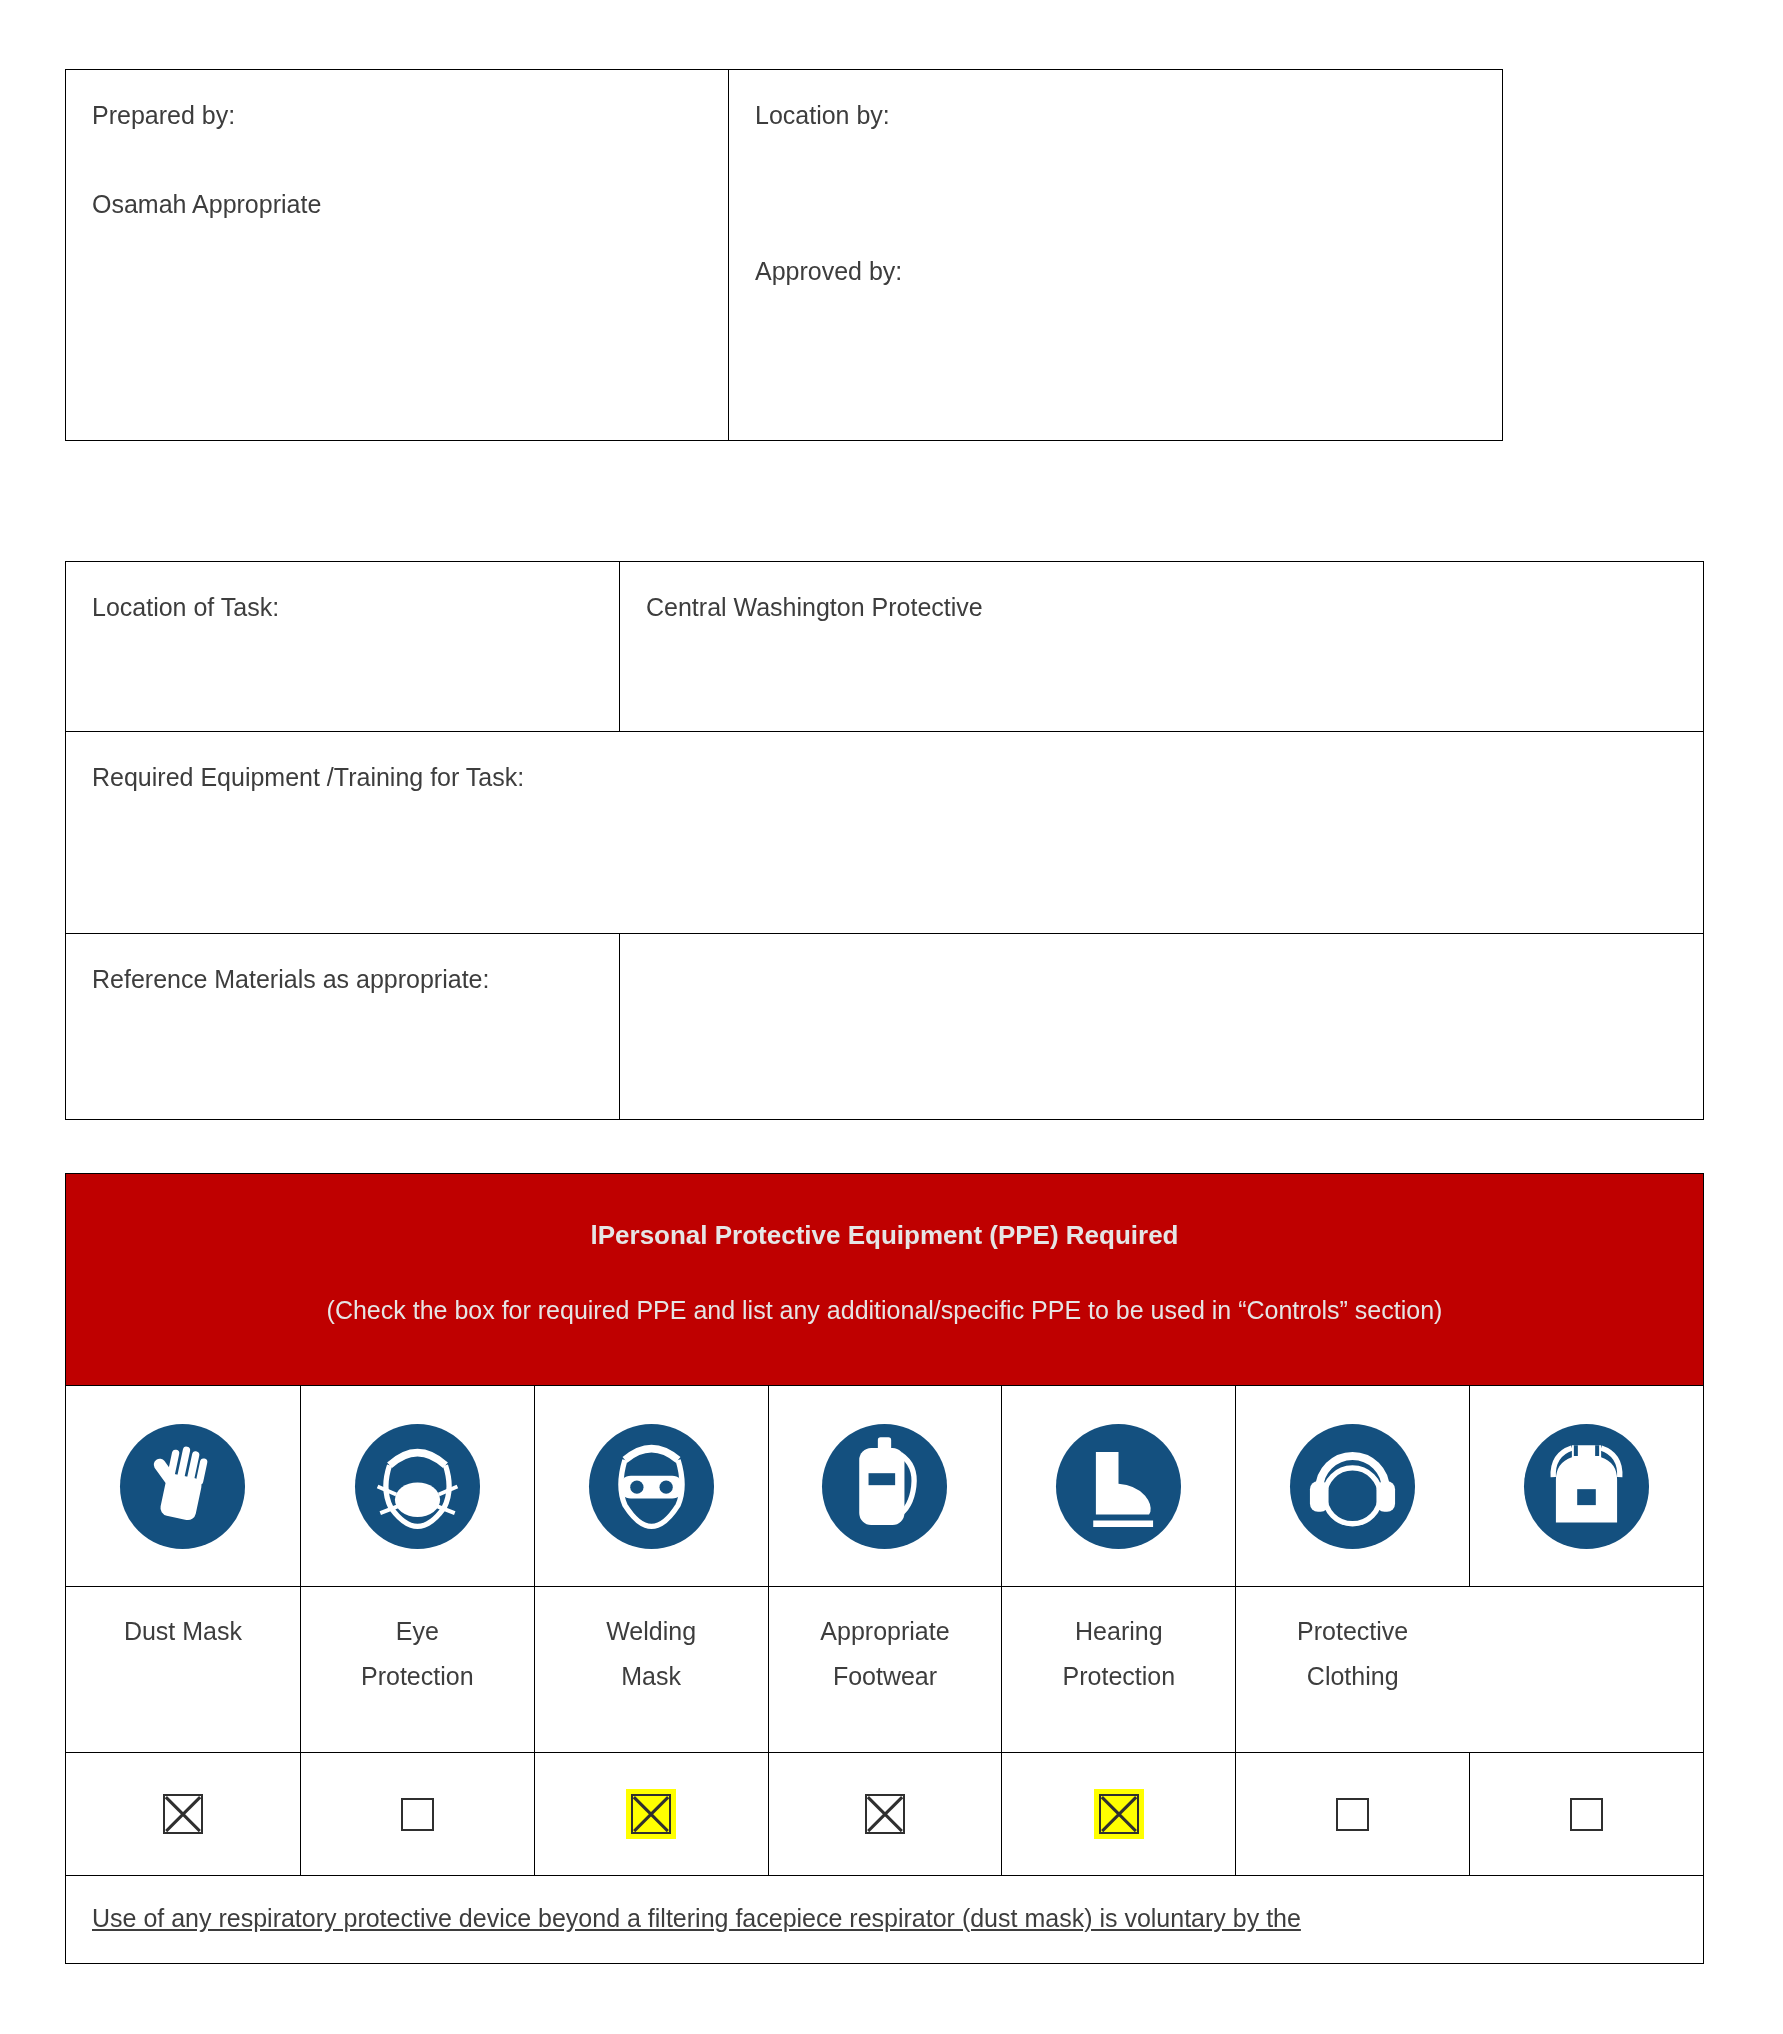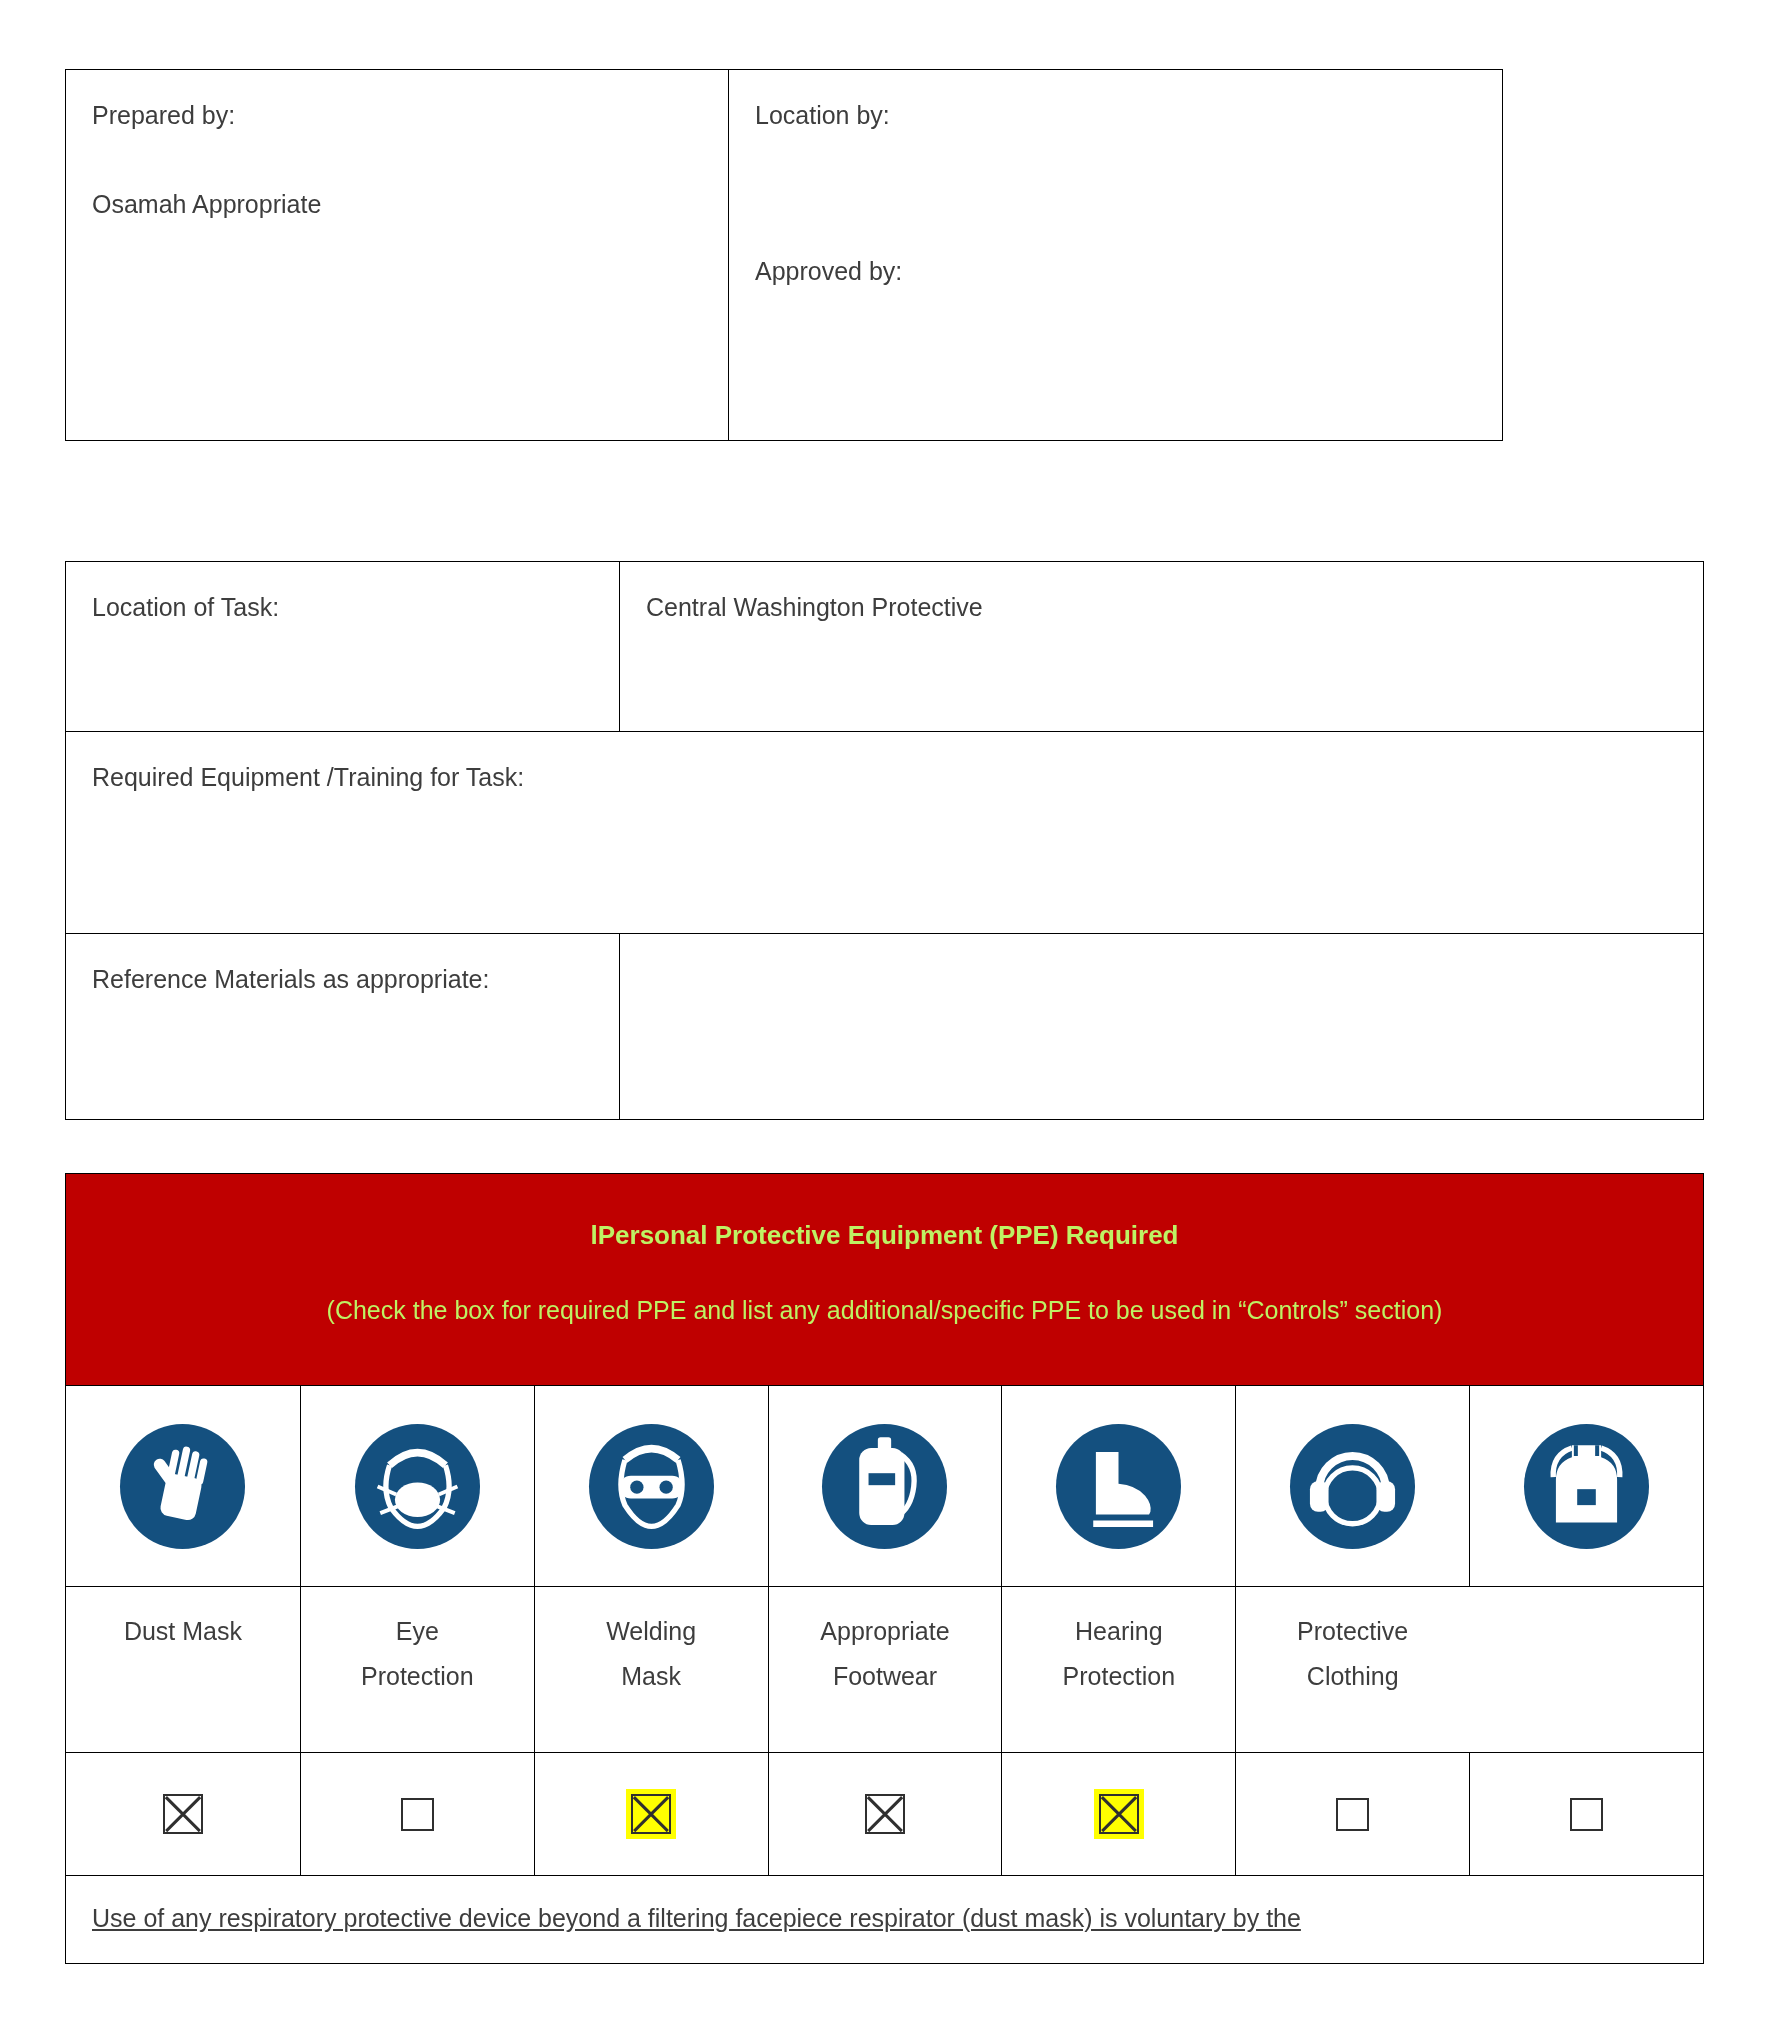--- a/index.html
+++ b/index.html
@@ -31,21 +31,21 @@
   .task-row + .task-row { border-top:1.7px solid #000; }
   .task-row.r1 { height:169px; }
   .task-row.r2 { height:202px;gap:46px; }
   .task-row.r3 { height:186px; }
   .task-cell { padding:24px 26px; }
   .task-cell.value { border-left:1.7px solid #000; }
 
   
   .ppe-table { width:1639px; border:1.7px solid #000; }
   .ppe-header {
-    background:#bf0000; color:#bef264;
+    background:#bf0000; color:#e5e5e5;
     text-align:center; height:211px; padding:43px 52px 0;
   }
   .ppe-title { font-weight:bold; font-size:26px; line-height:1.4; }
   .ppe-subtitle { margin-top:40px; font-size:25px; line-height:1.4; }
 
   .ppe-grid { display:grid; grid-template-columns:repeat(7, 1fr); }
   .ppe-grid > div { border-left:1.7px solid #000; display:flex; align-items:center; justify-content:center; }
   .ppe-grid > div:nth-child(7n+1) { border-left:none; }
   .row-icons { border-top:1.7px solid #000; }
   .row-icons > div { height:200px; }

